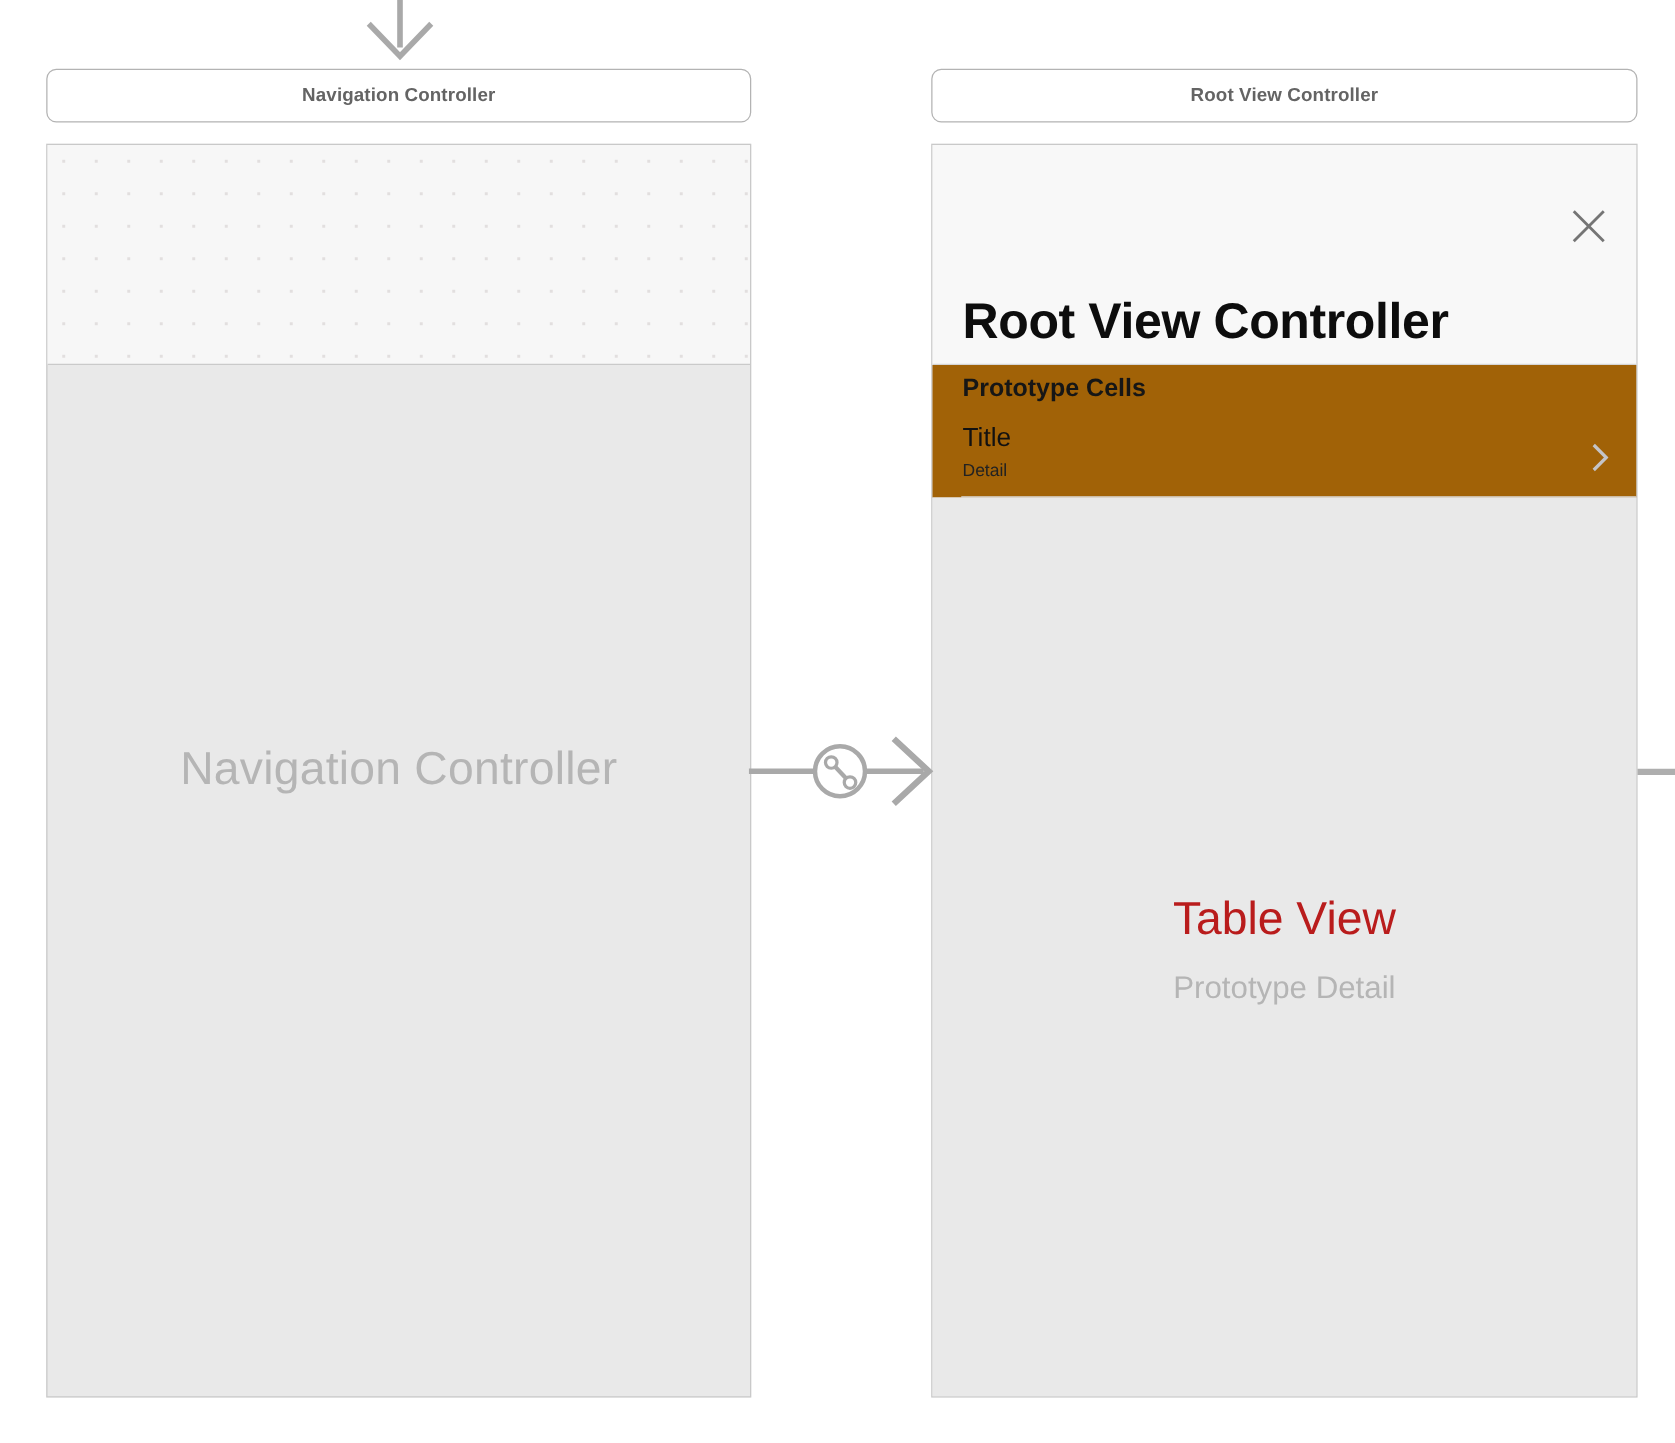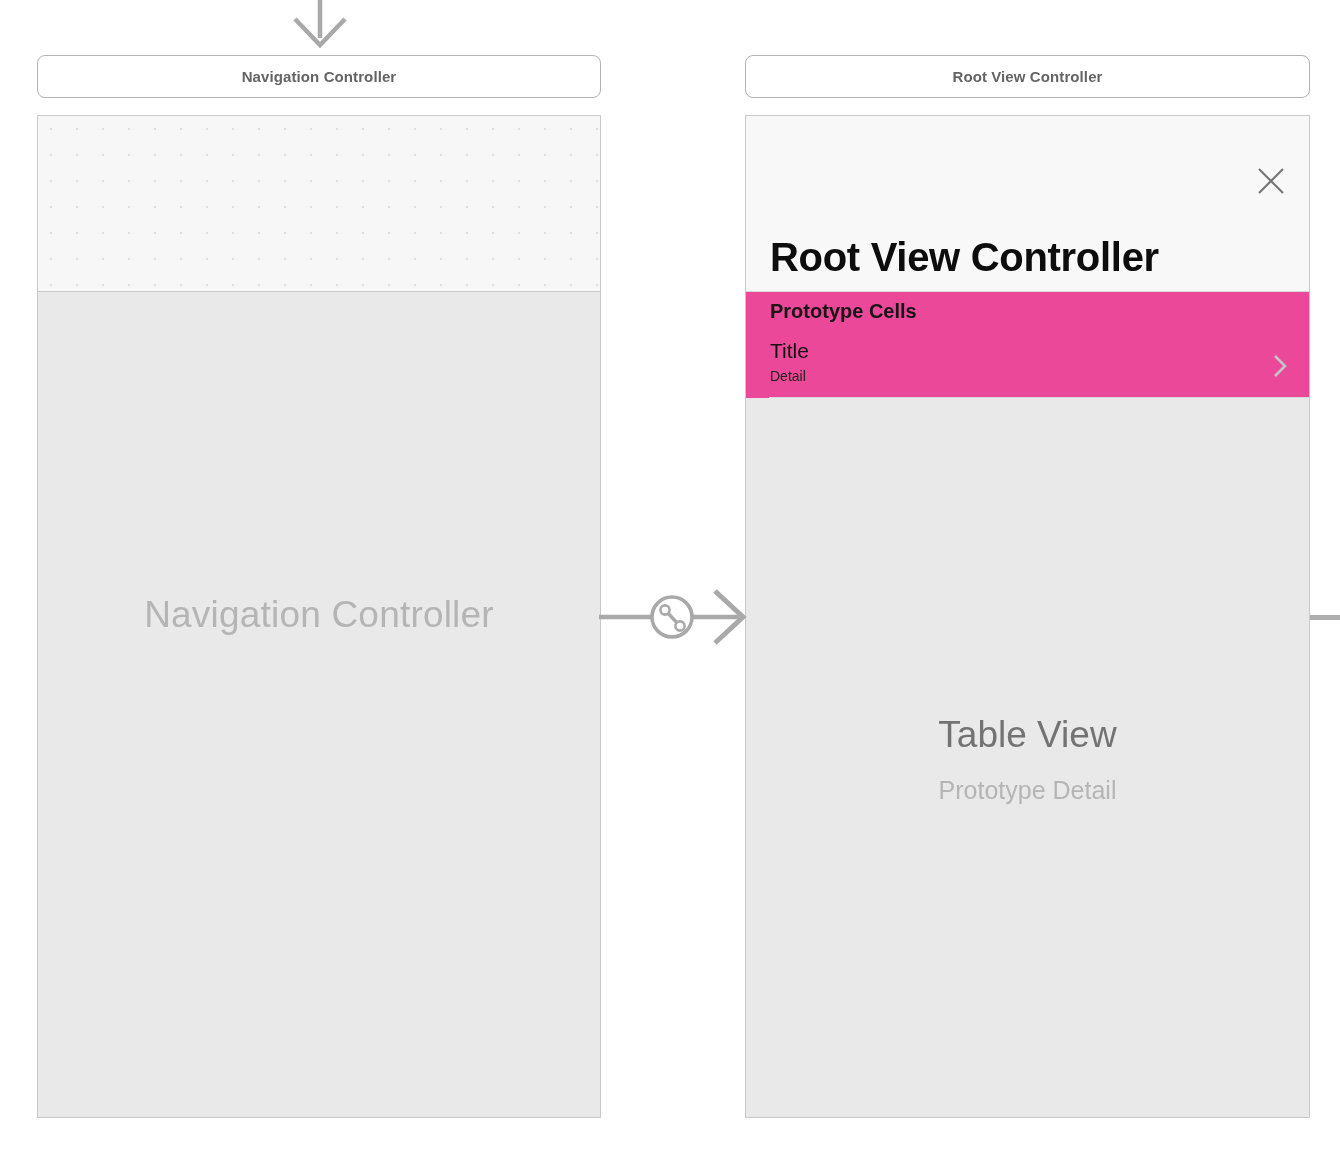--- a/index.html
+++ b/index.html
@@ -91,21 +91,21 @@
     font-size: 40px;
     font-weight: bold;
     color: #0d0d0d;
     letter-spacing: -0.3px;
     white-space: nowrap;
   }
   .cells {
     position: absolute;
     left: 0; top: 176px; right: 0;
     height: 106px;
-    background: #ec4899;
+    background: #a16207;
   }
   .proto-label {
     position: absolute;
     left: 24px; top: 8px;
     font-size: 20px;
     font-weight: bold;
     color: #161616;
   }
   .cell {
     position: absolute;
@@ -139,21 +139,21 @@
     left: 0; top: 282px; right: 0; bottom: 0;
     background: #e9e9e9;
   }
   .table-placeholder {
     position: absolute;
     left: 0; right: 0;
     top: 316px;
     text-align: center;
     font-size: 37px;
     font-weight: 500;
-    color: #737373;
+    color: #b91c1c;
   }
   .table-subtitle {
     position: absolute;
     left: 0; right: 0;
     top: 378px;
     text-align: center;
     font-size: 25px;
     font-weight: 500;
     color: #b5b5b5;
   }

